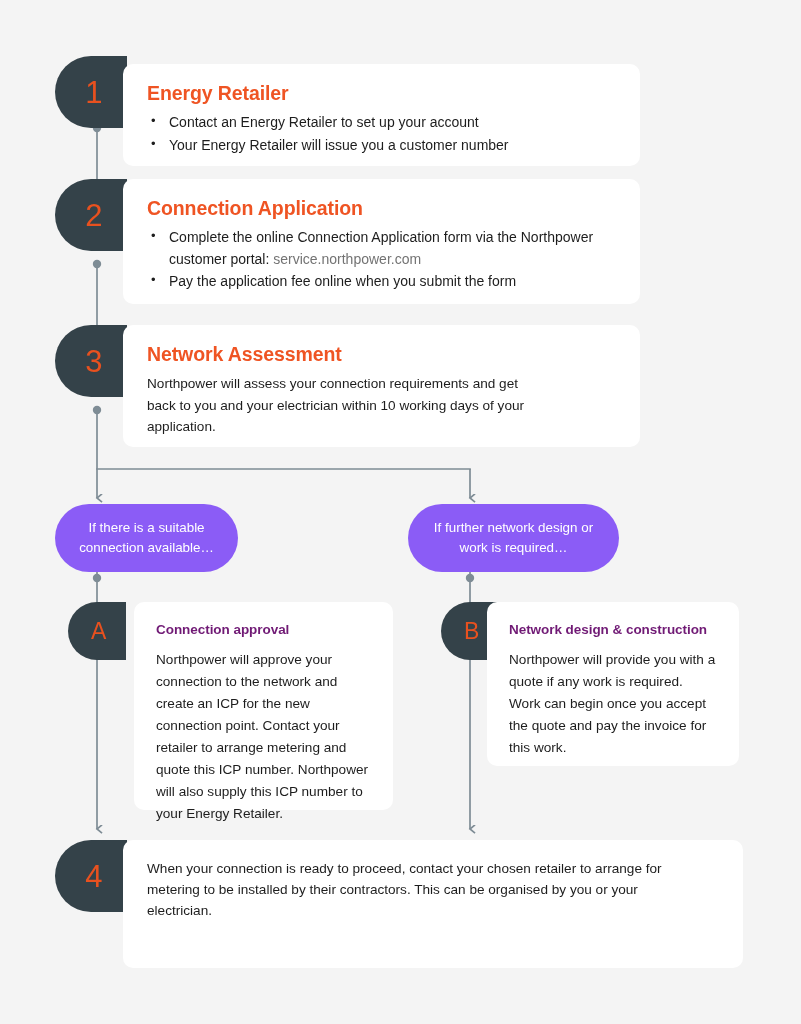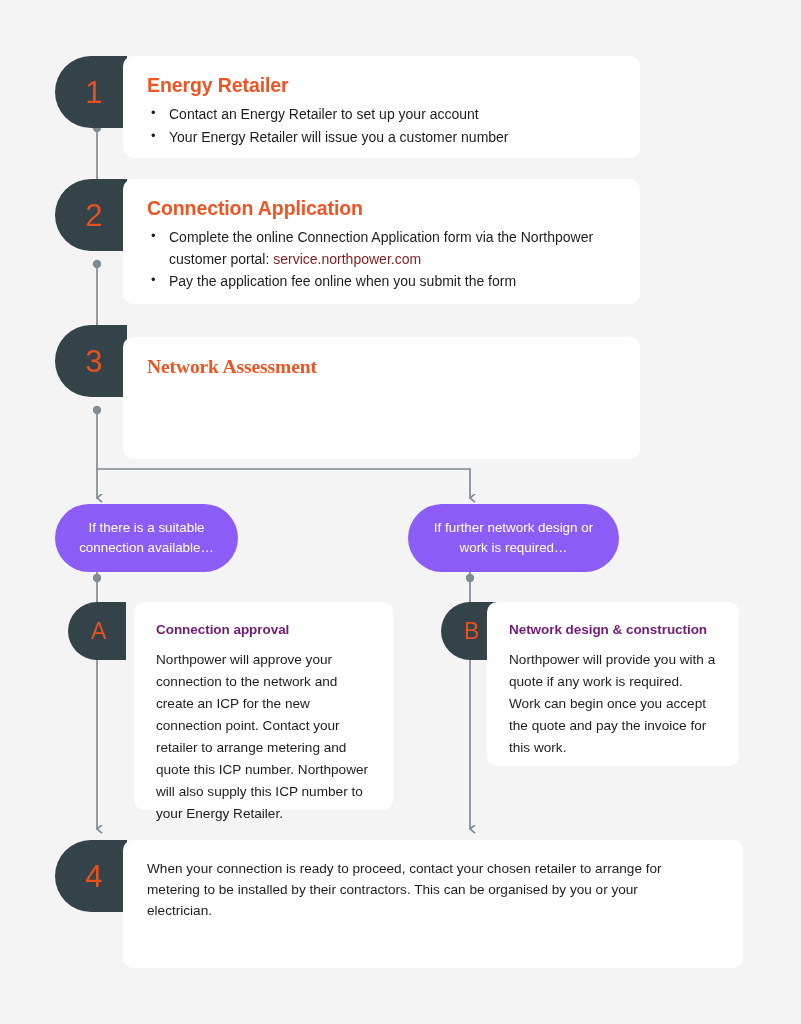--- a/index.html
+++ b/index.html
@@ -120,21 +120,21 @@
     font-size: 13.6px;
     color: #1d1d1d;
     line-height: 1.56;
     margin: 0;
   }
   .body-text.narrow {
     line-height: 1.62;
   }
 
   .link {
-    color: #7f1d1d;
+    color: #737373;
     text-align: center;
   }
 
   
   .pill {
     position: absolute;
     background: #8b5cf6;
     border-radius: 40px;
     z-index: 4;
     display: flex;
@@ -183,21 +183,21 @@
     <circle cx="97" cy="264" r="4.2" fill="#7e8c95"></circle>
     <circle cx="97" cy="410" r="4.2" fill="#7e8c95"></circle>
     <circle cx="97" cy="578" r="4.2" fill="#7e8c95"></circle>
     <circle cx="470" cy="578" r="4.2" fill="#7e8c95"></circle>
   </svg>
 
   <div class="step" style="left:55px; top:56px; width:585px; height:102px;">
     <div class="badge" style="top:0px;">
       <span>1</span>
     </div>
-    <div class="card" style="left:68px; top:0px; width:517px; height:102px; padding:18px 24px 18px 24px;">
+    <div class="card" style="left:68px; top:8px; width:517px; height:102px; padding:18px 24px 18px 24px;">
       <h2 class="card-title">Energy Retailer</h2>
       <ul class="bullets">
         <li>Contact an Energy Retailer to set up your account</li>
         <li>Your Energy Retailer will issue you a customer number</li>
       </ul>
     </div>
   </div>
 
   <div class="step" style="left:55px; top:179px; width:585px; height:125px;">
     <div class="badge" style="top:0px;">
@@ -209,22 +209,23 @@
         <li><span>Complete the online Connection Application form via the Northpower customer portal: </span><a class="link" href="#" style="text-decoration:none;">service.northpower.com</a></li>
         <li>Pay the application fee online when you submit the form</li>
       </ul>
     </div>
   </div>
 
   <div class="step" style="left:55px; top:325px; width:585px; height:122px;">
     <div class="badge" style="top:0px;">
       <span>3</span>
     </div>
-    <div class="card" style="left:68px; top:12px; width:517px; height:122px; padding:18px 24px 18px 24px;font-family:Liberation Serif, serif;">
+    <div class="card" style="left:68px; top:0px; width:517px; height:122px; padding:18px 24px 18px 24px;">
       <h2 class="card-title">Network Assessment</h2>
+      <p class="body-text" style="max-width:400px;">Northpower will assess your connection requirements and get back to you and your electrician within 10 working days of your application.</p>
     </div>
   </div>
 
   <div class="pill" style="left:55px; top:504px; width:183px; height:68px;">
     <span>If there is a suitable connection available…</span>
   </div>
 
   <div class="pill" style="left:408px; top:504px; width:211px; height:68px;">
     <span>If further network design or work is required…</span>
   </div>

